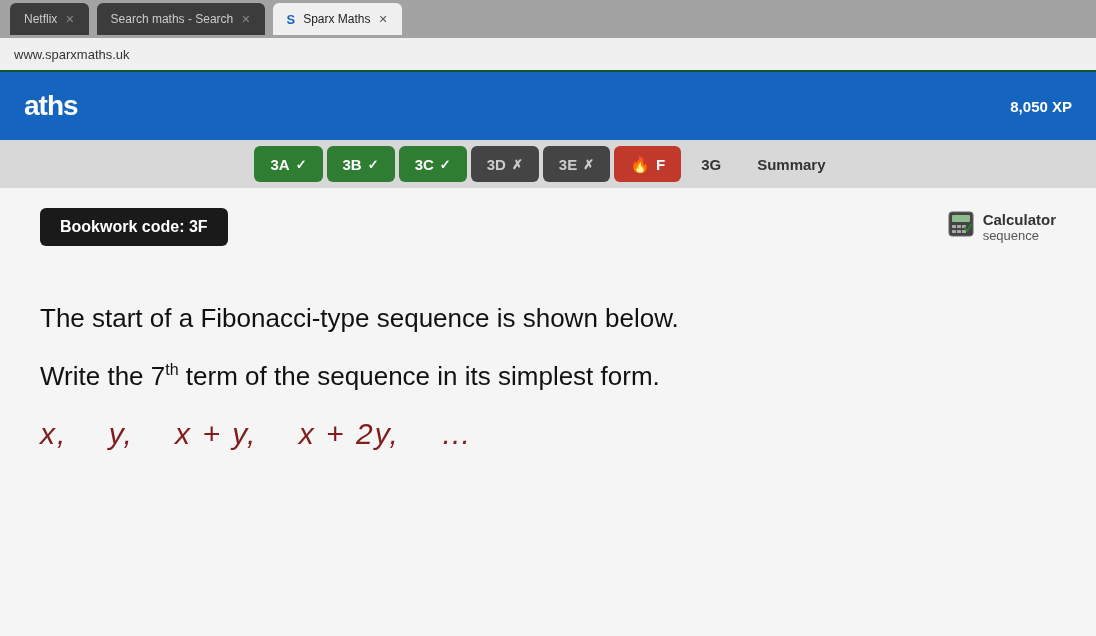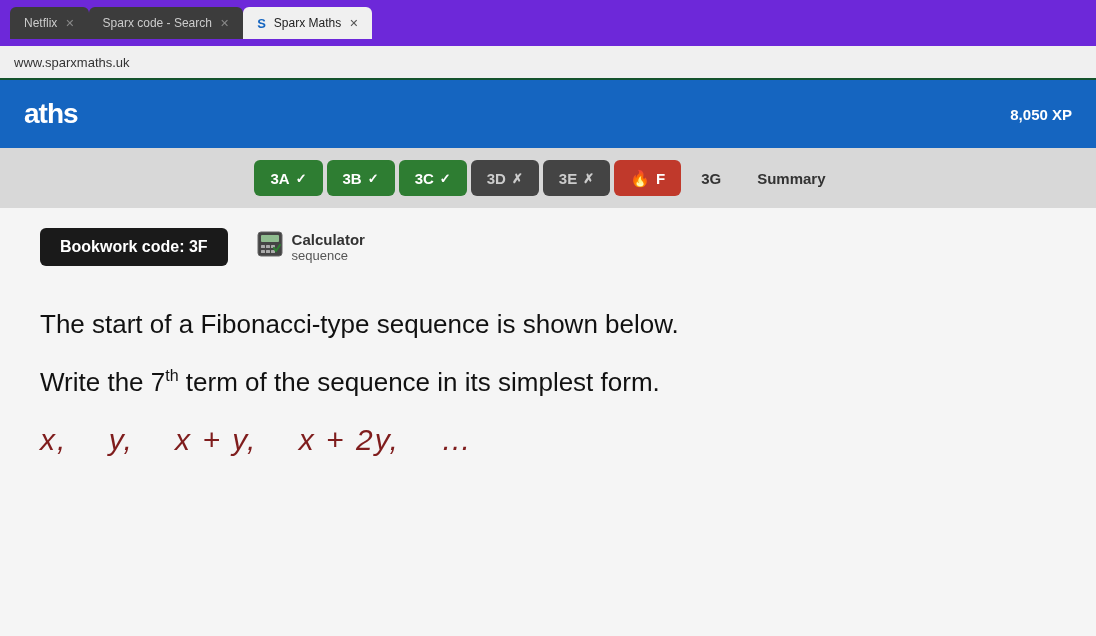--- a/index.html
+++ b/index.html
@@ -8,25 +8,26 @@
       font-family: Arial, sans-serif;
       background: #e8e8e8;
       width: 1096px;
       height: 636px;
       overflow: hidden;
       position: relative;
     }
 
     
     .browser-bar {
-      background: #6d28d9;
-      height: 46px;
+      background: #a3a3a3;
+      height: 38px;
       display: flex;
       align-items: center;
       padding: 0 10px;
+      gap: 8px;
     }
 
     .tab {
       background: #3c3c3c;
       color: #ccc;
       font-size: 12px;
       padding: 6px 14px;
       border-radius: 6px 6px 0 0;
       display: flex;
       align-items: center;
@@ -80,21 +81,21 @@
 
     .xp-label {
       color: white;
       font-size: 15px;
       font-weight: bold;
     }
 
     
     .nav-tabs-row {
       background: #d8d8d8;
-      height: 60px;
+      height: 48px;
       display: flex;
       align-items: center;
       justify-content: center;
       gap: 4px;
       padding: 0 20px;
     }
 
     .nav-tab {
       height: 36px;
       padding: 0 16px;
@@ -147,23 +148,23 @@
       background: #f5f5f5;
       padding: 20px 40px 30px 40px;
       height: calc(636px - 38px - 34px - 52px - 54px);
       overflow: hidden;
     }
 
     
     .bookwork-bar {
       display: flex;
       align-items: center;
-      justify-content: flex-start;
-      gap: 28px;
-      margin-bottom: 30px;
+      justify-content: space-between;
+      gap: 12px;
+      margin-bottom: 44px;
     }
 
     .bookwork-code-box {
       background: #1a1a1a;
       color: white;
       padding: 10px 20px;
       border-radius: 6px;
       font-size: 16px;
       font-weight: bold;
     }
@@ -207,21 +208,21 @@
   </style>
 </head>
 <body>
 
 <div class="browser-bar">
   <div class="tab">
     <span>Netflix</span>
     <span class="tab-close">✕</span>
   </div>
   <div class="tab">
-    <span>Sparx code - Search</span>
+    <span>Search maths - Search</span>
     <span class="tab-close">✕</span>
   </div>
   <div class="tab active">
     <span style="color:#1565c0;font-weight:bold;font-size:13px;">S</span>
     <span>Sparx Maths</span>
     <span class="tab-close">✕</span>
   </div>
 </div>
 
 <div class="address-bar-row">

